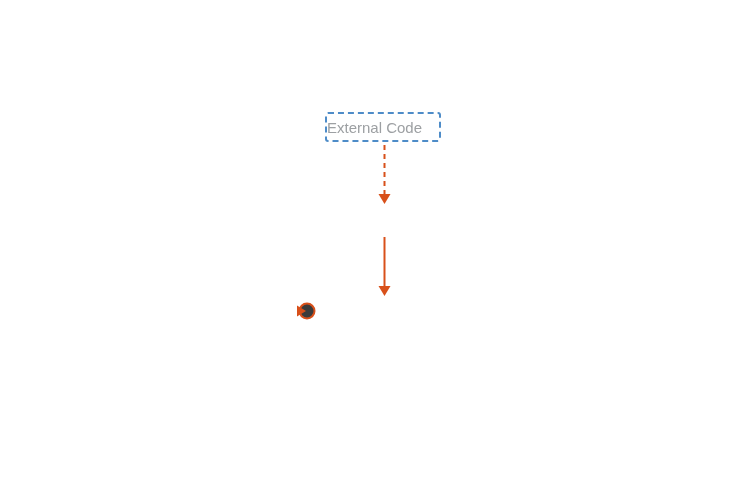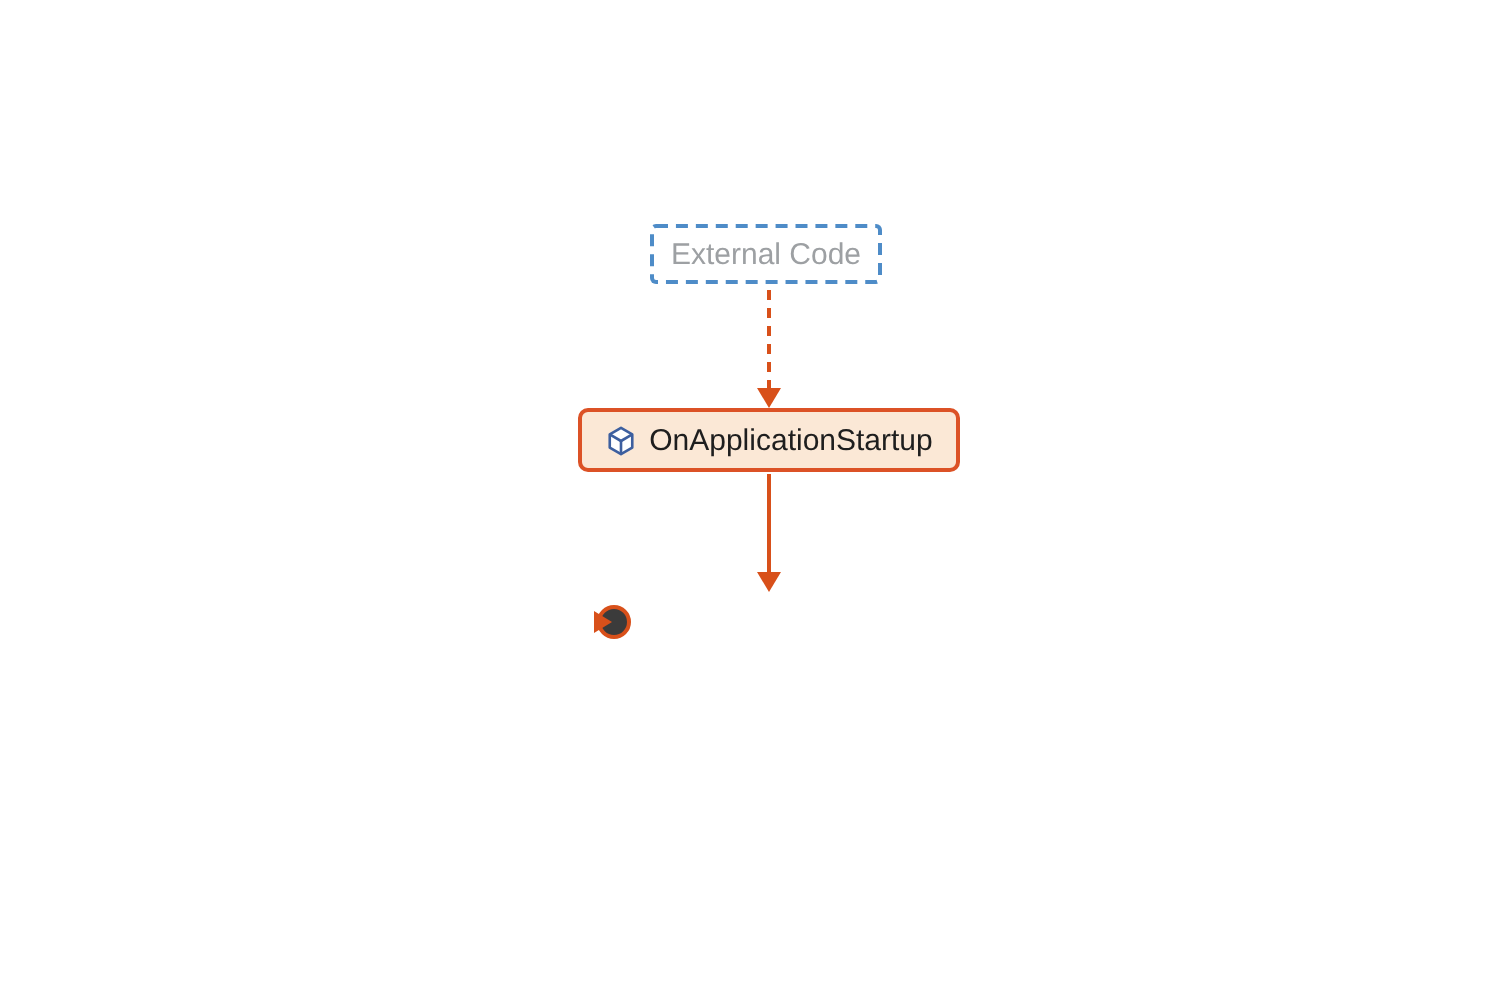--- a/index.html
+++ b/index.html
@@ -19,21 +19,21 @@
     position: absolute;
     left: 0; top: 0;
     width: 753px; height: 502px;
     pointer-events: none;
   }
   .node {
     position: absolute;
     box-sizing: border-box;
     display: flex;
     align-items: center;
-    justify-content: center;
+    justify-content: flex-start;
     font-size: 15px;
     white-space: nowrap;
     cursor: default;
   }
   .node-external {
     left: 325px; top: 112px;
     width: 116px; height: 30px;
     border: 2px dashed #4e8cc8;
     border-radius: 3px;
     color: #9da0a3;
@@ -79,30 +79,20 @@
     <g>
       <line x1="384.5" y1="237" x2="384.5" y2="286" stroke="#d8501a" stroke-width="2"></line>
       <polygon points="378.5,286 390.5,286 384.5,296" fill="#d8501a"></polygon>
     </g>
   </svg>
 
   <div class="node node-external">
     <span class="node-label">External Code</span>
   </div>
 
-  <div class="node node-orange node-onapp">
-    <span class="cube-icon">
-      <svg viewBox="0 0 16 16" width="15" height="15" xmlns="http://www.w3.org/2000/svg">
-        <polygon points="8,1 14,4.5 14,11.5 8,15 2,11.5 2,4.5" fill="#ffffff" stroke="#3d5f9f" stroke-width="1.4" stroke-linejoin="round"></polygon>
-        <polyline points="2,4.5 8,8 14,4.5" fill="none" stroke="#3d5f9f" stroke-width="1.4" stroke-linejoin="round"></polyline>
-        <line x1="8" y1="8" x2="8" y2="15" stroke="#3d5f9f" stroke-width="1.4"></line>
-      </svg>
-    </span>
-    <span class="node-label">OnApplicationStartup</span>
-  </div>
 
 
   <div class="badge">
     <svg viewBox="0 0 20 20" width="20" height="20" xmlns="http://www.w3.org/2000/svg">
       <circle cx="10" cy="10" r="7.5" fill="#3b3b3b" stroke="#d8501a" stroke-width="2"></circle>
       <polygon points="0,4.5 9,10 0,15.5" fill="#d8501a"></polygon>
     </svg>
   </div>
 
 </div>

